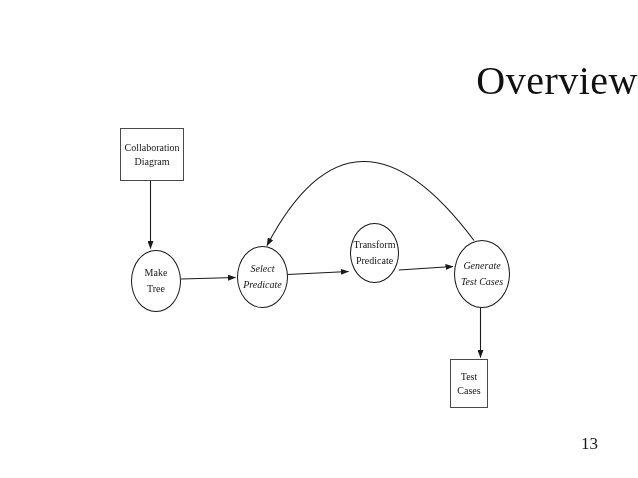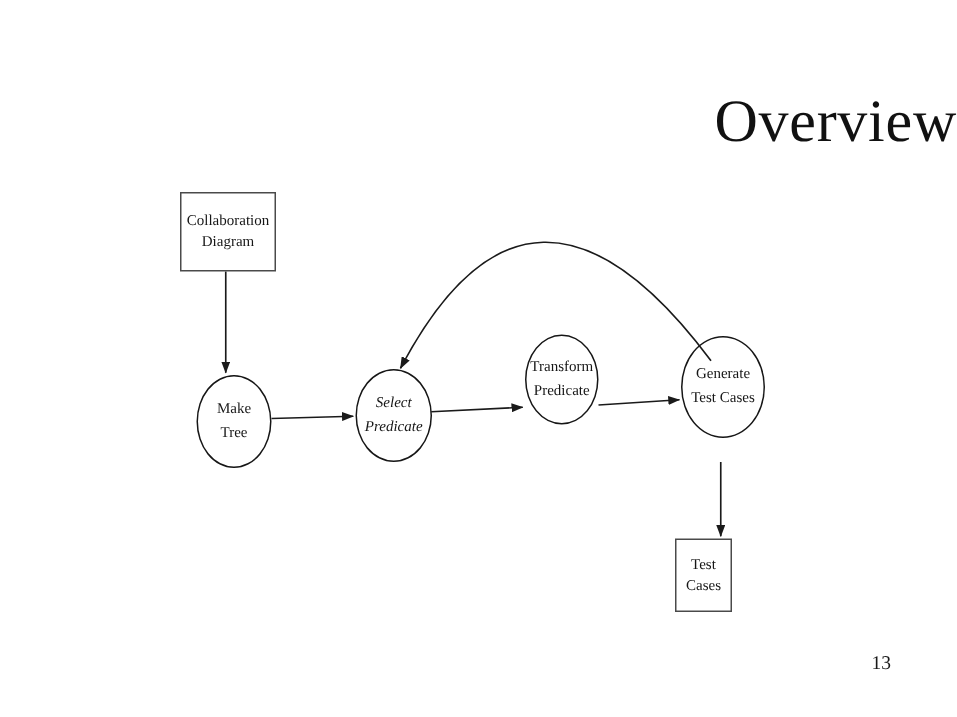--- a/index.html
+++ b/index.html
@@ -53,27 +53,27 @@
     line-height: 1.6;
   }
   .node.rect {
     border: 1.3px solid #4a4a4a;
     line-height: 1.4;
   }
   #node-collaboration-diagram { left: 120px; top: 128px; width: 64px; height: 53px; }
   #node-make-tree            { left: 131px; top: 250px; width: 50px; height: 62px; }
   #node-select-predicate     { left: 237px; top: 246px; width: 51px; height: 62px; font-style: italic; }
   #node-transform-predicate  { left: 350px; top: 223px; width: 49px; height: 60px; }
-  #node-generate-test-data   { left: 454px; top: 224px; width: 56px; height: 68px; }
+  #node-generate-test-data   { left: 454px; top: 240px; width: 56px; height: 68px; font-style: italic; }
   #node-test-cases           { left: 450px; top: 359px; width: 38px; height: 49px; }
   .page-number {
     position: absolute;
     left: 581px;
     top: 434px;
-    font-size: 13px;
+    font-size: 17px;
     color: #1a1a1a;
   }
 </style>
 </head>
 <body>
 
 <div class="slide">
 
   <div class="title">Overview</div>
 

